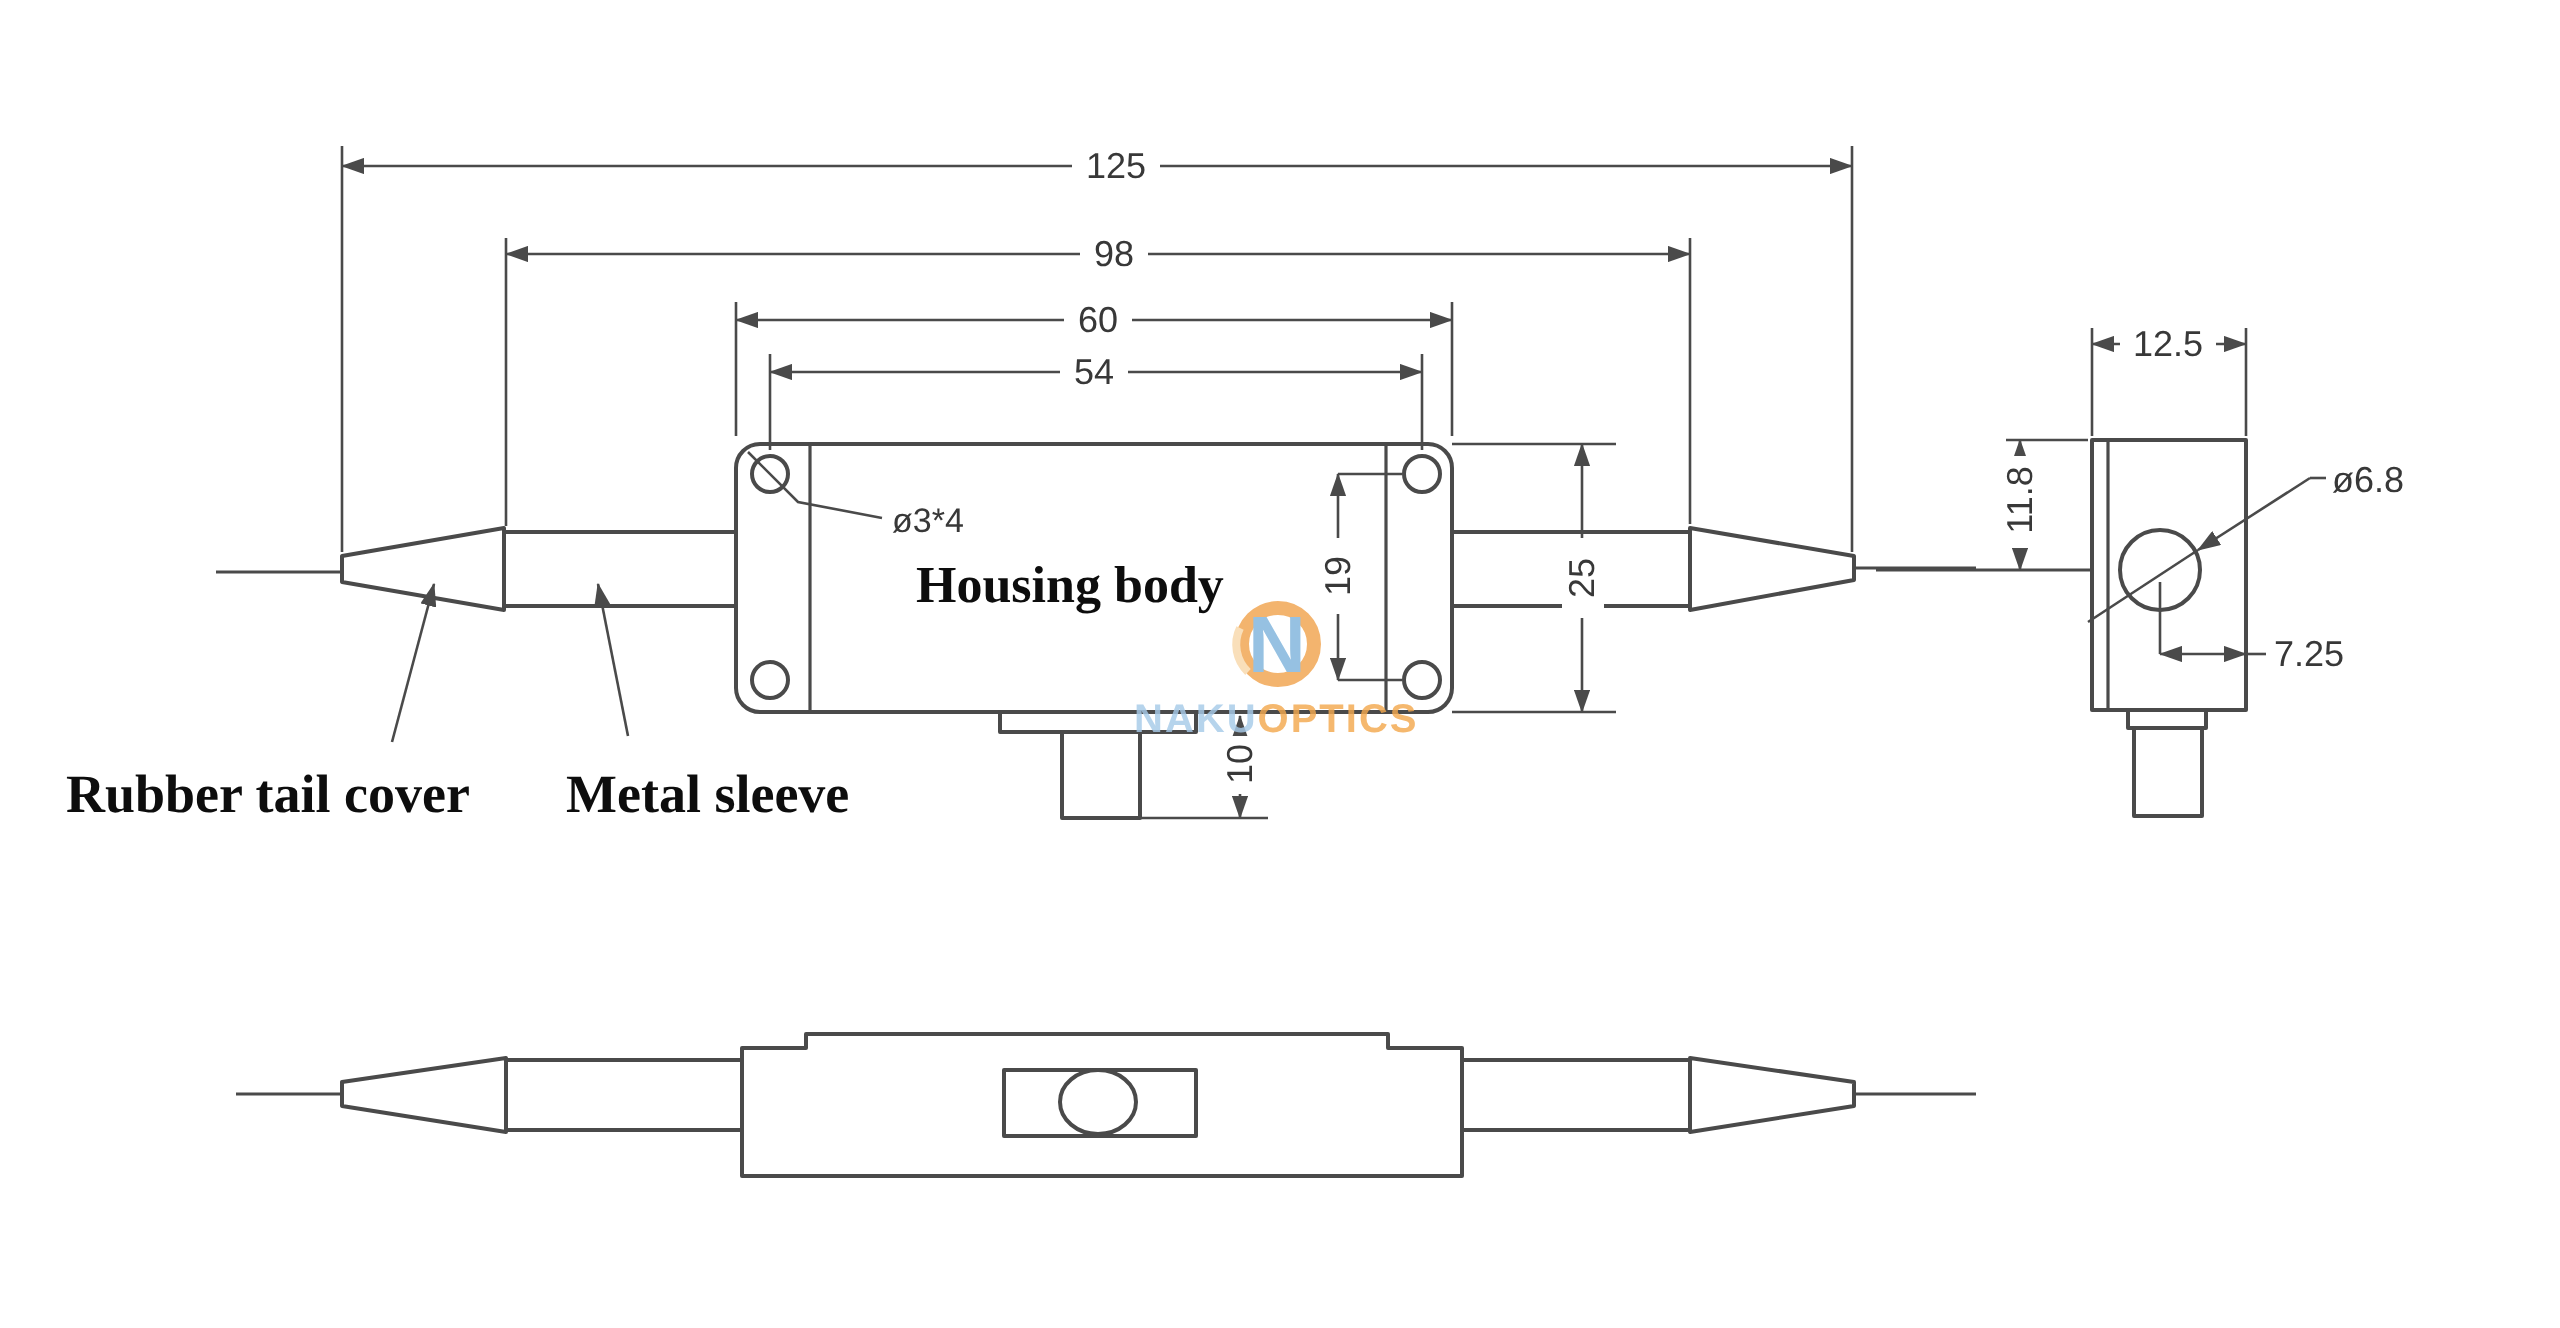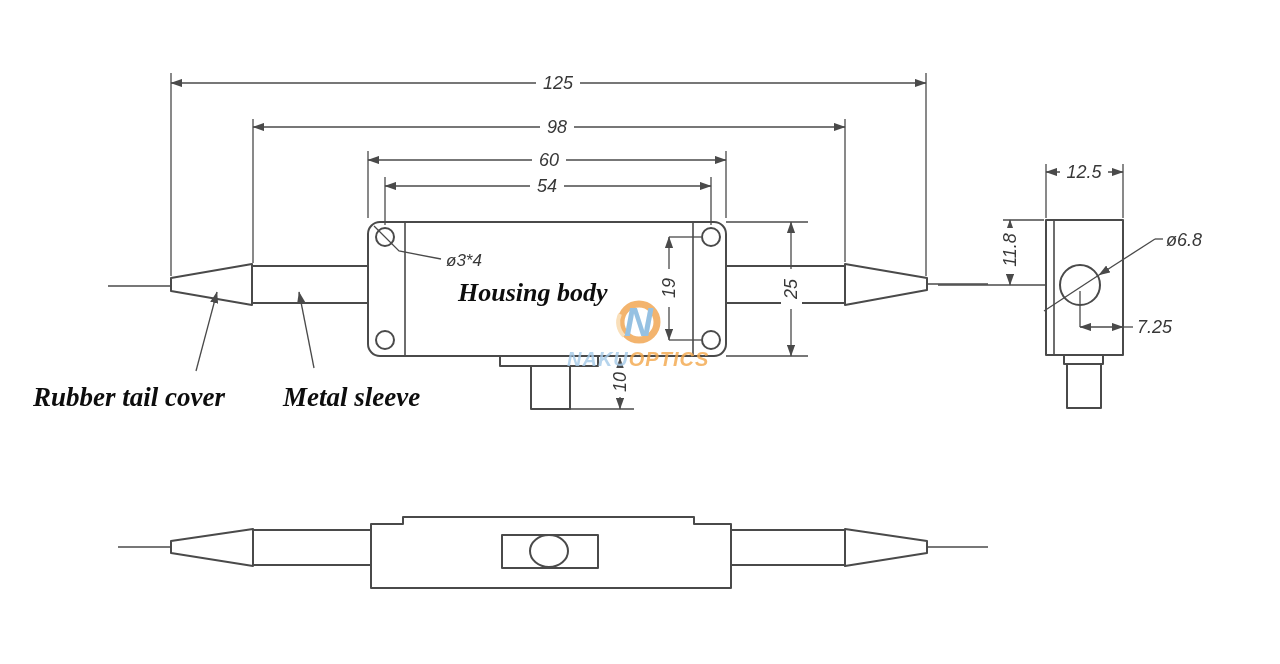--- a/index.html
+++ b/index.html
@@ -1,16 +1,16 @@
 <!DOCTYPE html>
 <html><head>
 <meta charset="utf-8">
 <style>
   html,body{margin:0;padding:0;background:#ffffff;}
-  .canvas{position:relative;width:1280px;height:664px;background:#ffffff;overflow:hidden;font-style:italic;}
+  .canvas{position:relative;width:1280px;height:664px;background:#ffffff;overflow:hidden;}
   svg{display:block;}
   .dim-txt{font-family:"Liberation Sans","DejaVu Sans",sans-serif;font-size:18px;fill:#383838;}
   .dim-txt-sm{font-family:"Liberation Sans","DejaVu Sans",sans-serif;font-size:17px;fill:#383838;}
   .label-serif{font-family:"Liberation Serif","DejaVu Serif",serif;font-weight:bold;fill:#0d0d0d;}
   .brand{font-family:"Liberation Sans","DejaVu Sans",sans-serif;font-weight:bold;letter-spacing:1px;}
   .part{fill:#ffffff;stroke:#4a4a4a;stroke-width:2;stroke-linejoin:round;}
   .thin{fill:none;stroke:#4a4a4a;stroke-width:1.6;}
   .dim{fill:none;stroke:#4a4a4a;stroke-width:1.3;}
   .bg{fill:#ffffff;stroke:none;}
 </style>

